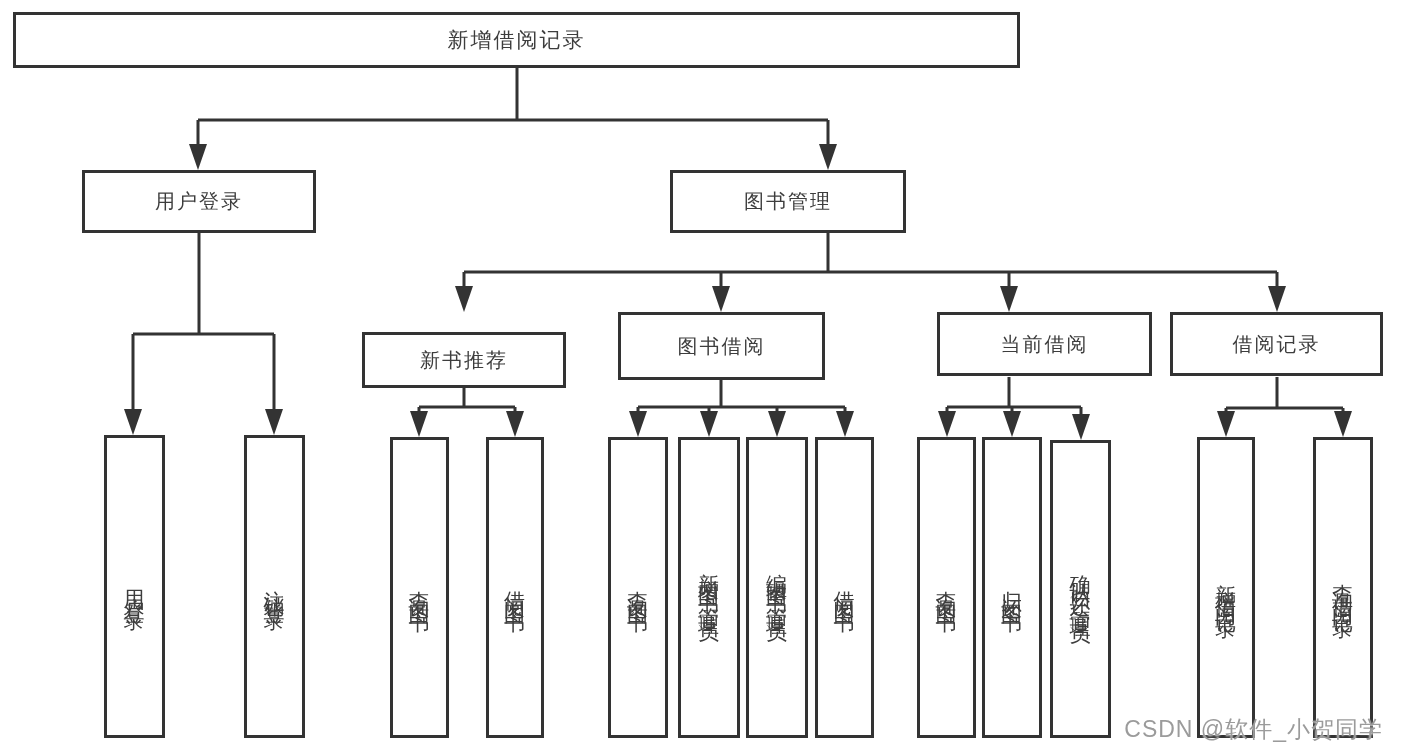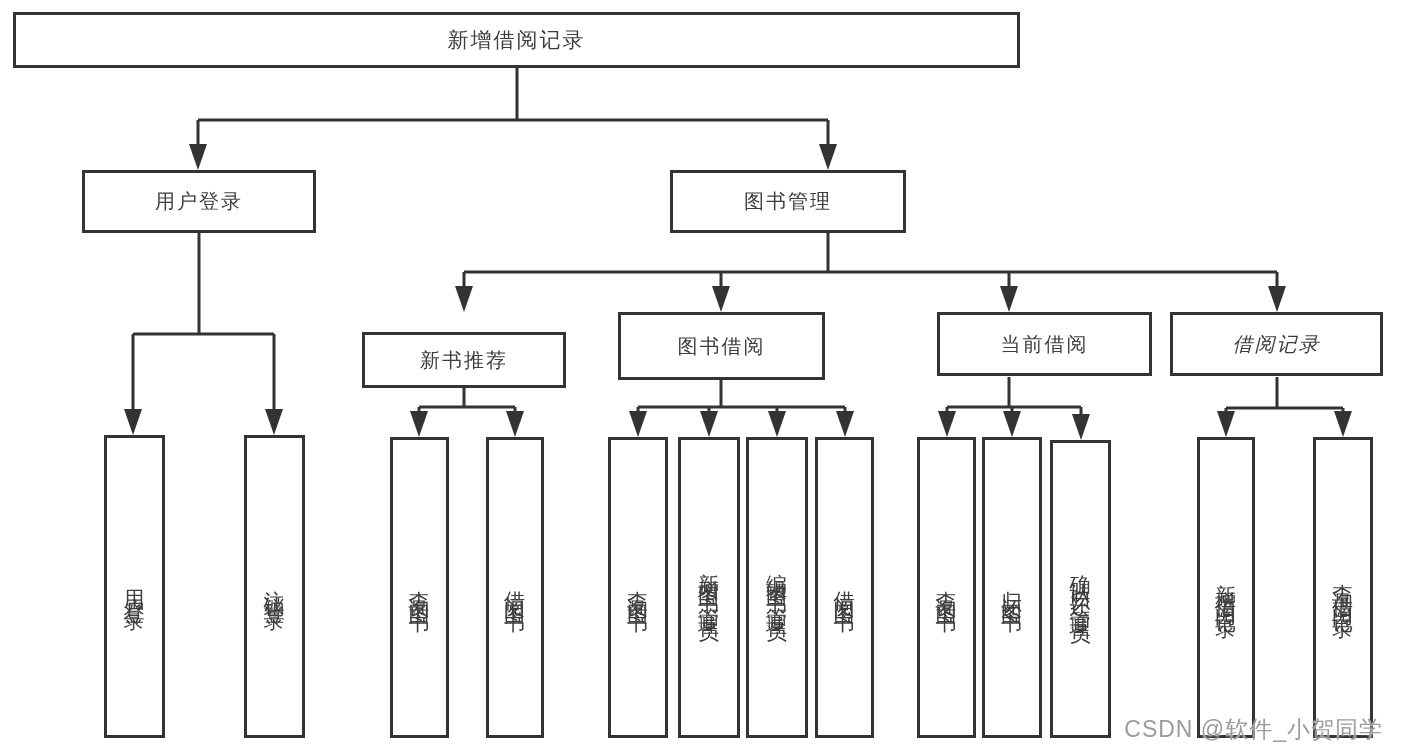--- a/index.html
+++ b/index.html
@@ -117,21 +117,21 @@
 
   <div class="node h-node" style="left:362px; top:332px; width:204px; height:56px;">
     <span>新书推荐</span>
   </div>
   <div class="node h-node" style="left:618px; top:312px; width:207px; height:68px;">
     <span>图书借阅</span>
   </div>
   <div class="node h-node" style="left:902px; top:312px; width:215px; height:64px;margin-left:35px;">
     <span>当前借阅</span>
   </div>
-  <div class="node h-node" style="left:1170px; top:312px; width:213px; height:64px;font-style:italic;">
+  <div class="node h-node" style="left:1170px; top:312px; width:213px; height:64px;">
     <span>借阅记录</span>
   </div>
 
   <div class="node v-node" style="left:104px; top:435px; width:61px; height:303px;">
     <span>用户登录</span>
   </div>
   <div class="node v-node" style="left:244px; top:435px; width:61px; height:303px;">
     <span>注销登录</span>
   </div>
 

